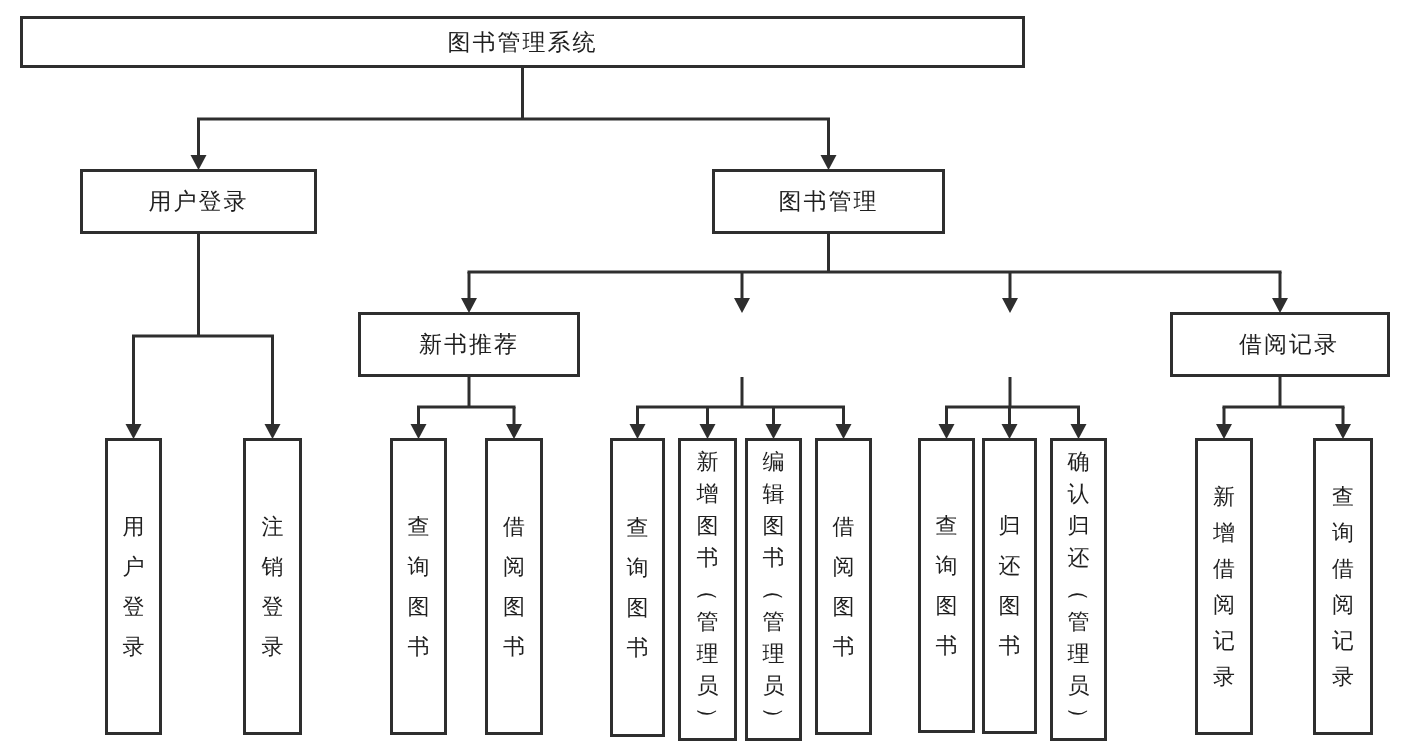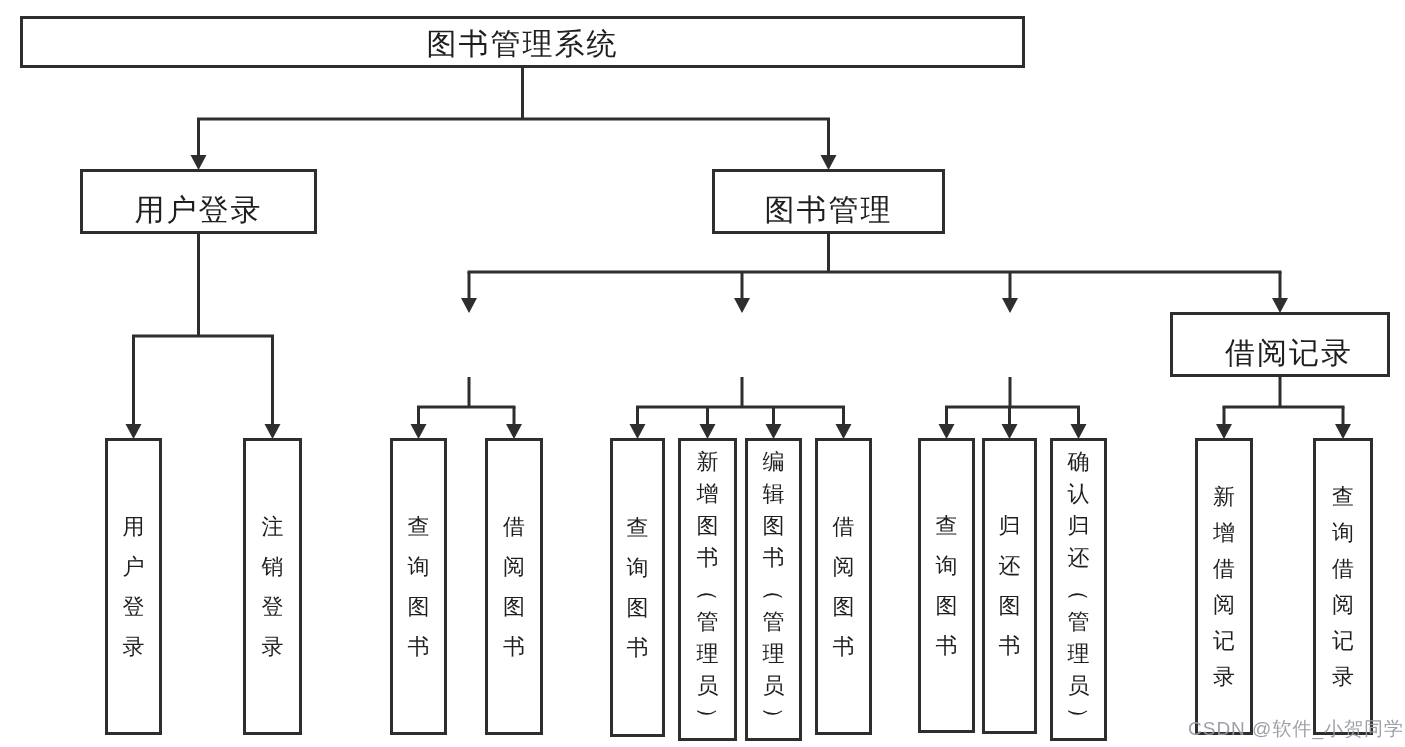--- a/index.html
+++ b/index.html
@@ -25,24 +25,23 @@
     box-sizing: border-box;
     border: 3px solid #2e2e2e;
     background: #ffffff;
     display: flex;
     align-items: center;
     justify-content: center;
     color: #1f1f1f;
     z-index: 2;
   }
   .node.h {
-    font-size: 30px;
+    font-size: 23px;
     letter-spacing: 2px;
     white-space: nowrap;
-    align-items: flex-end;
   }
   .node.v .vlabel {
     display: flex;
     flex-direction: column;
     align-items: center;
     justify-content: center;
     height: 100%;
     font-size: 22px;
   }
   .node.v .vlabel span {
@@ -114,29 +113,31 @@
       <polygon points="1001.5,424 1017.5,424 1009.5,439" fill="#2e2e2e"></polygon>
       <line x1="1078.5" y1="407" x2="1078.5" y2="425" stroke="#2e2e2e" stroke-width="3"></line>
       <polygon points="1070.5,424 1086.5,424 1078.5,439" fill="#2e2e2e"></polygon>
       <line x1="1280" y1="377" x2="1280" y2="407" stroke="#2e2e2e" stroke-width="3"></line>
       <line x1="1222.5" y1="407" x2="1344.5" y2="407" stroke="#2e2e2e" stroke-width="3"></line>
       <line x1="1224" y1="407" x2="1224" y2="425" stroke="#2e2e2e" stroke-width="3"></line>
       <polygon points="1216,424 1232,424 1224,439" fill="#2e2e2e"></polygon>
       <line x1="1343" y1="407" x2="1343" y2="425" stroke="#2e2e2e" stroke-width="3"></line>
       <polygon points="1335,424 1351,424 1343,439" fill="#2e2e2e"></polygon>
     </svg>
-  <div class="watermark">CSDN @软件_小贺同学</div>
 <div class="node h" style="left: 20px; top: 16px; width: 1005px; height: 52px;">
       <span>图书管理系统</span>
     </div>
     <div class="node h" style="left: 712px; top: 169px; width: 233px; height: 65px;">
       <span>图书管理</span>
     </div>
     <div class="node h" style="left: 80px; top: 169px; width: 237px; height: 65px;">
       <span>用户登录</span>
+    </div>
+    <div class="node h" style="left: 358px; top: 312px; width: 222px; height: 65px;">
+      <span>新书推荐</span>
     </div>
     <div class="node h" style="left: 1170px; top: 312px; width: 220px; height: 65px; padding-left: 18px;">
       <span>借阅记录</span>
     </div>
     <div class="node v" style="left: 105px; top: 438px; width: 57px; height: 297px;">
       <div class="vlabel">
         <span style="line-height: 40px;">用</span>
         <span style="line-height: 40px;">户</span>
         <span style="line-height: 40px;">登</span>
         <span style="line-height: 40px;">录</span>

